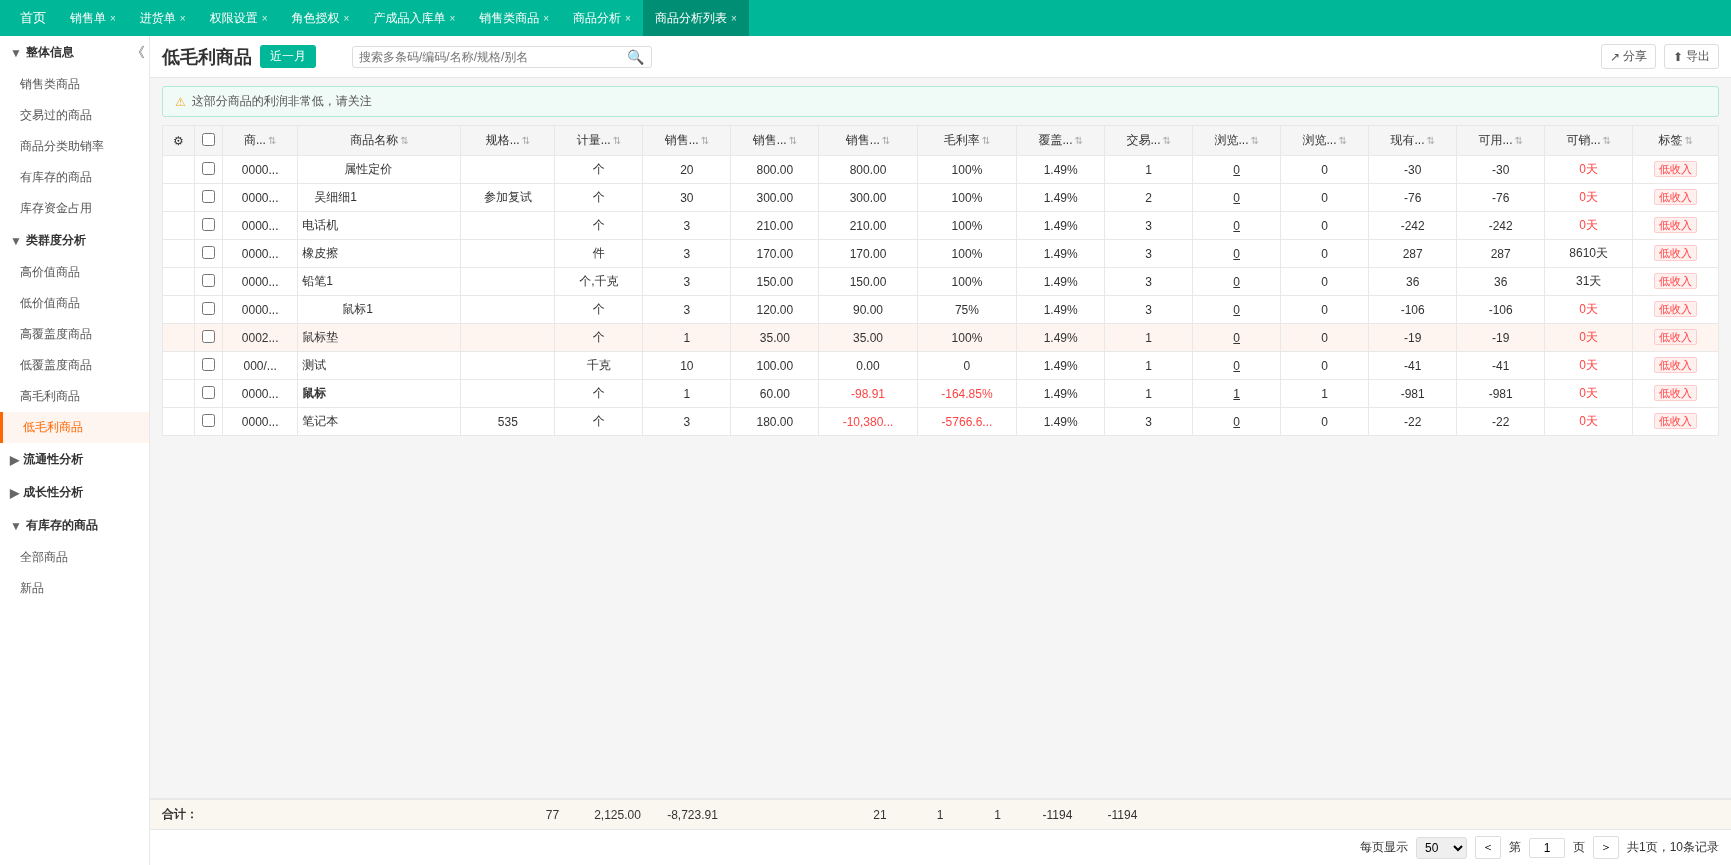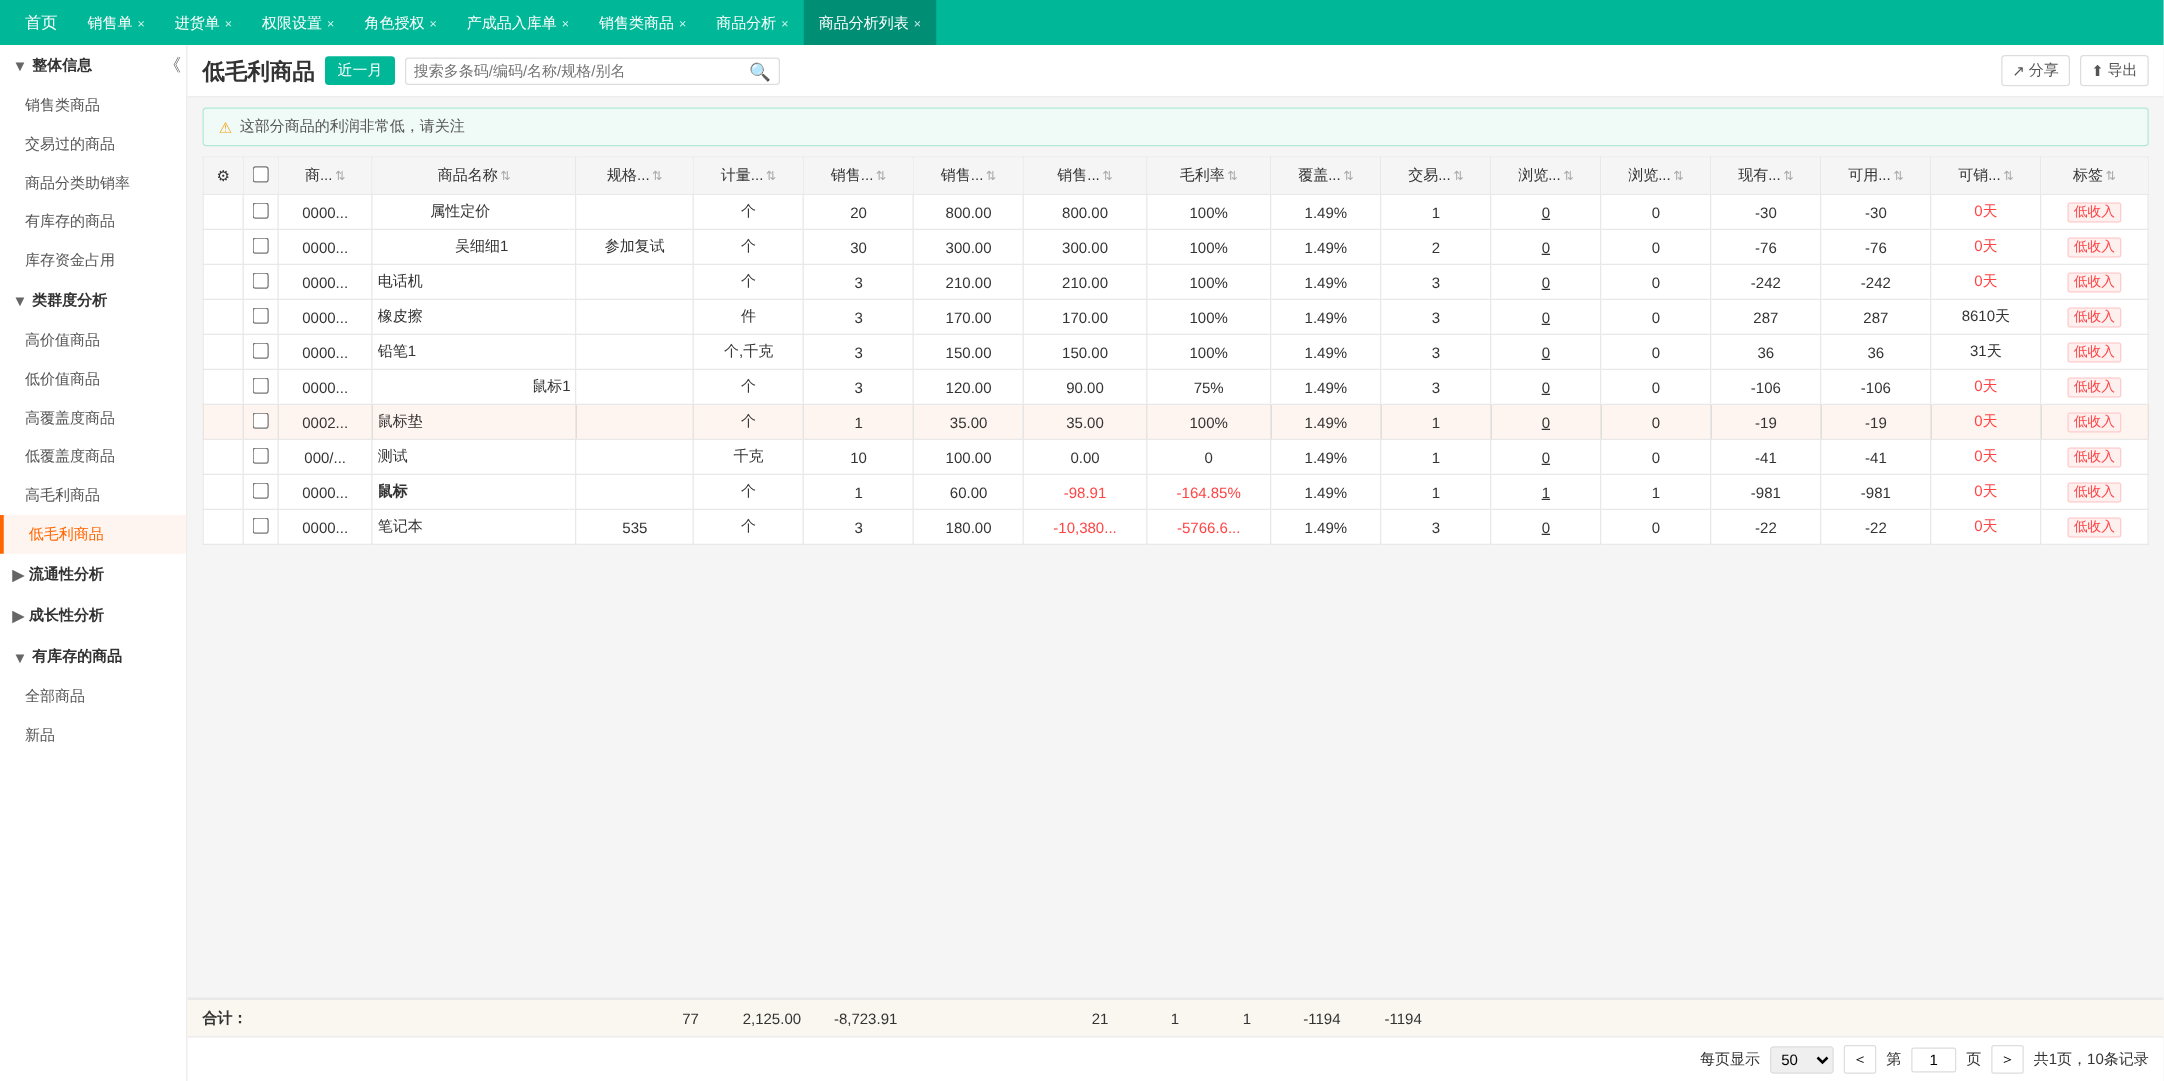--- a/index.html
+++ b/index.html
@@ -91,20 +91,21 @@
       font-size: 12px;
     }
     .search-box {
       display: flex;
       border: 1px solid #ddd;
       border-radius: 3px;
       padding: 2px 6px;
       background: #fff;
       flex: 1;
       max-width: 300px;
+      margin-left: 28px;
     }
     .search-box input {
       border: none;
       outline: none;
       font-size: 12px;
       width: 100%;
       color: #999;
     }
     .header-actions {
       margin-left: auto;
@@ -374,21 +375,21 @@
       <td>0</td>
       <td>-30</td>
       <td>-30</td>
       <td class="text-red">0天</td>
       <td><span class="tag-low-income">低收入</span></td>
     </tr>
             <tr>
       <td></td>
       <td><input type="checkbox" style=""></td>
       <td>0000...</td>
-      <td style="text-align:center;padding-left:16px;">吴细细1</td>
+      <td style="text-align:left;padding-left:16px;">吴细细1</td>
       <td>参加复试</td>
       <td>个</td>
       <td>30</td>
       <td>300.00</td>
       <td class="">300.00</td>
       <td class="">100%</td>
       <td>1.49%</td>
       <td>2</td>
       <td class="text-link">0</td>
       <td>0</td>
@@ -454,21 +455,21 @@
       <td>0</td>
       <td>36</td>
       <td>36</td>
       <td class="">31天</td>
       <td><span class="tag-low-income">低收入</span></td>
     </tr>
             <tr>
       <td></td>
       <td><input type="checkbox" style=""></td>
       <td>0000...</td>
-      <td style="text-align:right;padding-left:44px;">鼠标1</td>
+      <td style="text-align:left;padding-left:44px;">鼠标1</td>
       <td></td>
       <td>个</td>
       <td>3</td>
       <td>120.00</td>
       <td class="">90.00</td>
       <td class="">75%</td>
       <td>1.49%</td>
       <td>3</td>
       <td class="text-link">0</td>
       <td>0</td>

